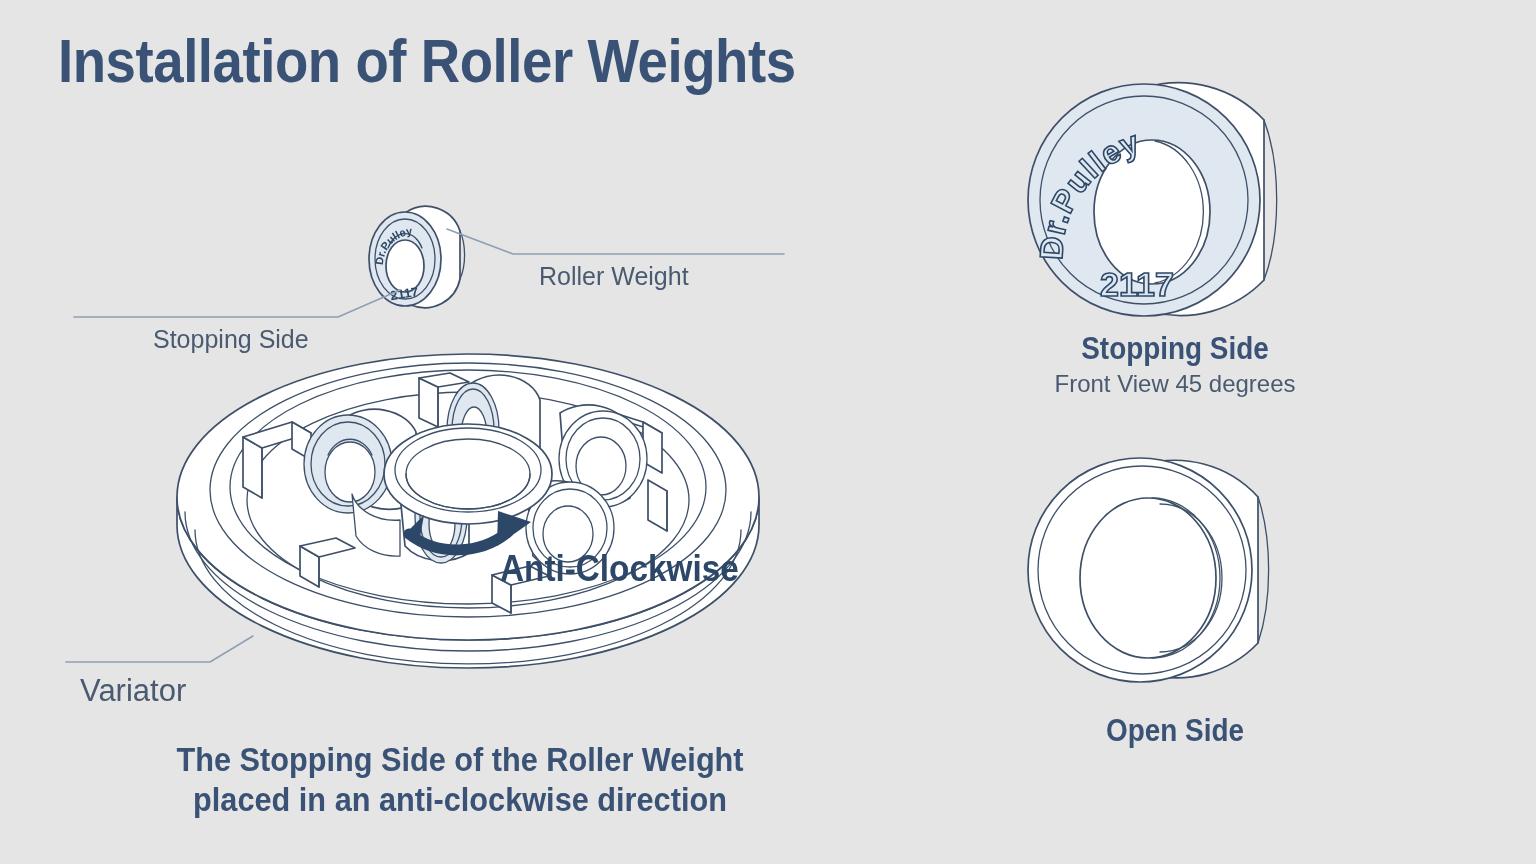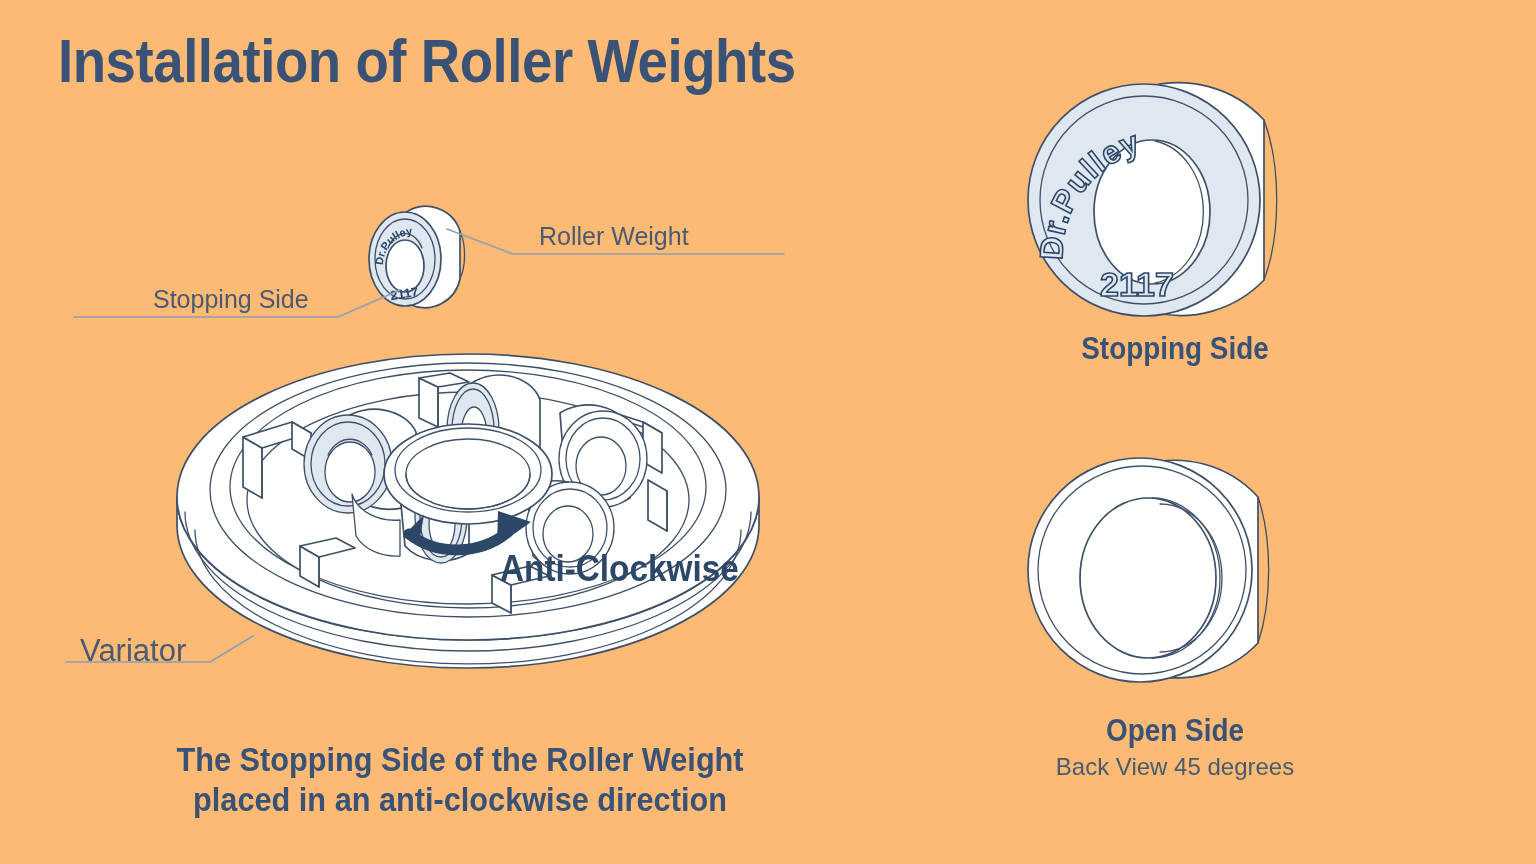--- a/index.html
+++ b/index.html
@@ -4,21 +4,21 @@
 <style>
   html, body {
     margin: 0;
     padding: 0;
     background: #ffffff;
   }
   #stage {
     position: relative;
     width: 1536px;
     height: 864px;
-    background: #fdba74;
+    background: #e5e5e5;
     overflow: hidden;
     font-family: "Liberation Sans", sans-serif;
   }
 
   
   .title {
     position: absolute;
     left: 58px;
     top: 28px;
     font-family: "Liberation Sans Narrow", "Liberation Sans", sans-serif;
@@ -32,20 +32,21 @@
     white-space: nowrap;
   }
 
   .callout-label {
     position: absolute;
     font-family: "Liberation Sans", sans-serif;
     font-size: 25px;
     font-weight: normal;
     color: #4a5a70;
     white-space: nowrap;
+    margin-top: 40px;
   }
 
   .side-heading {
     position: absolute;
     font-family: "Liberation Sans Narrow", "Liberation Sans", sans-serif;
     font-weight: bold;
     font-size: 31px;
     color: #3a5275;
     text-align: center;
     white-space: nowrap;
@@ -316,17 +317,17 @@
   <div class="callout-label" style="left:80px; top:633px; font-size:31px;">Variator</div>
 
   <div class="rot-label" style="left:500px; top:548px;">Anti-Clockwise</div>
 
   <div class="caption" style="left:150px; top:740px; width:620px;">
     <div>The Stopping Side of the Roller Weight</div>
     <div>placed in an anti-clockwise direction</div>
   </div>
 
   <div class="side-heading" style="left:1025px; top:331px; width:300px;">Stopping Side</div>
+  <div class="side-sub" style="left:1025px; top:370px; width:300px;">Front View 45 degrees</div>
 
   <div class="side-heading" style="left:1025px; top:713px; width:300px;">Open Side</div>
-  <div class="side-sub" style="left:1025px; top:753px; width:300px;">Back View 45 degrees</div>
 
 </div>
 
 </body></html>

